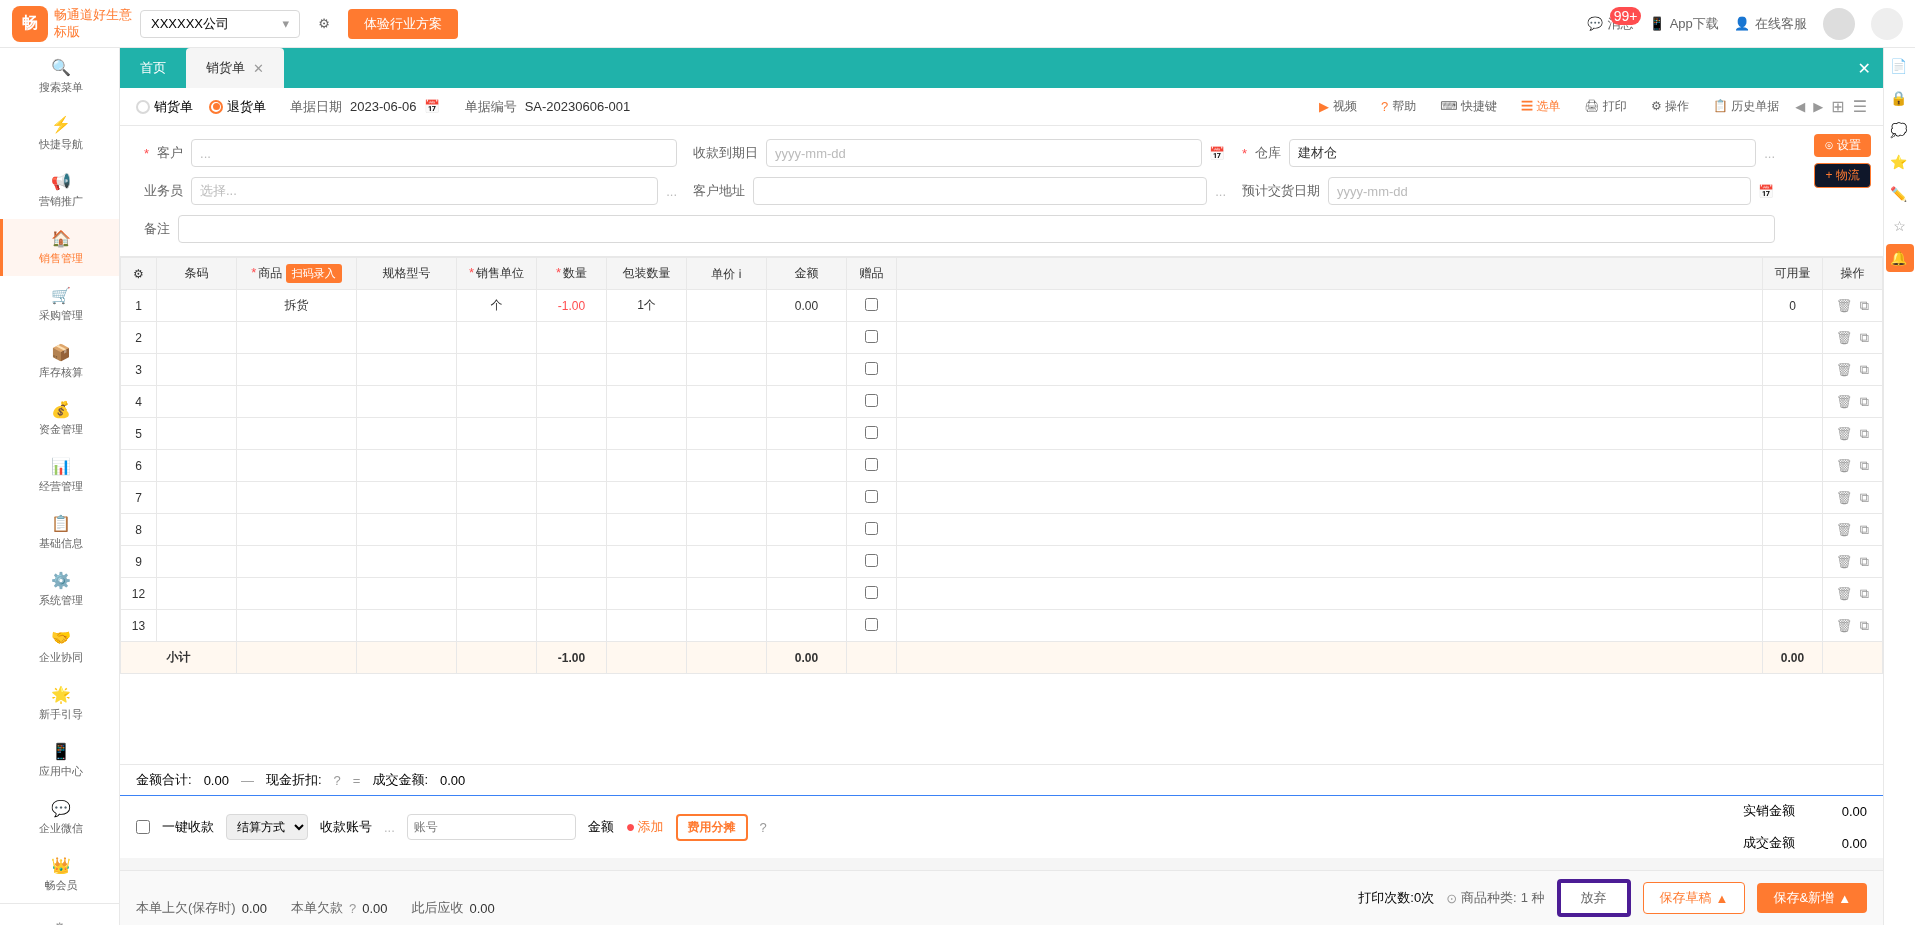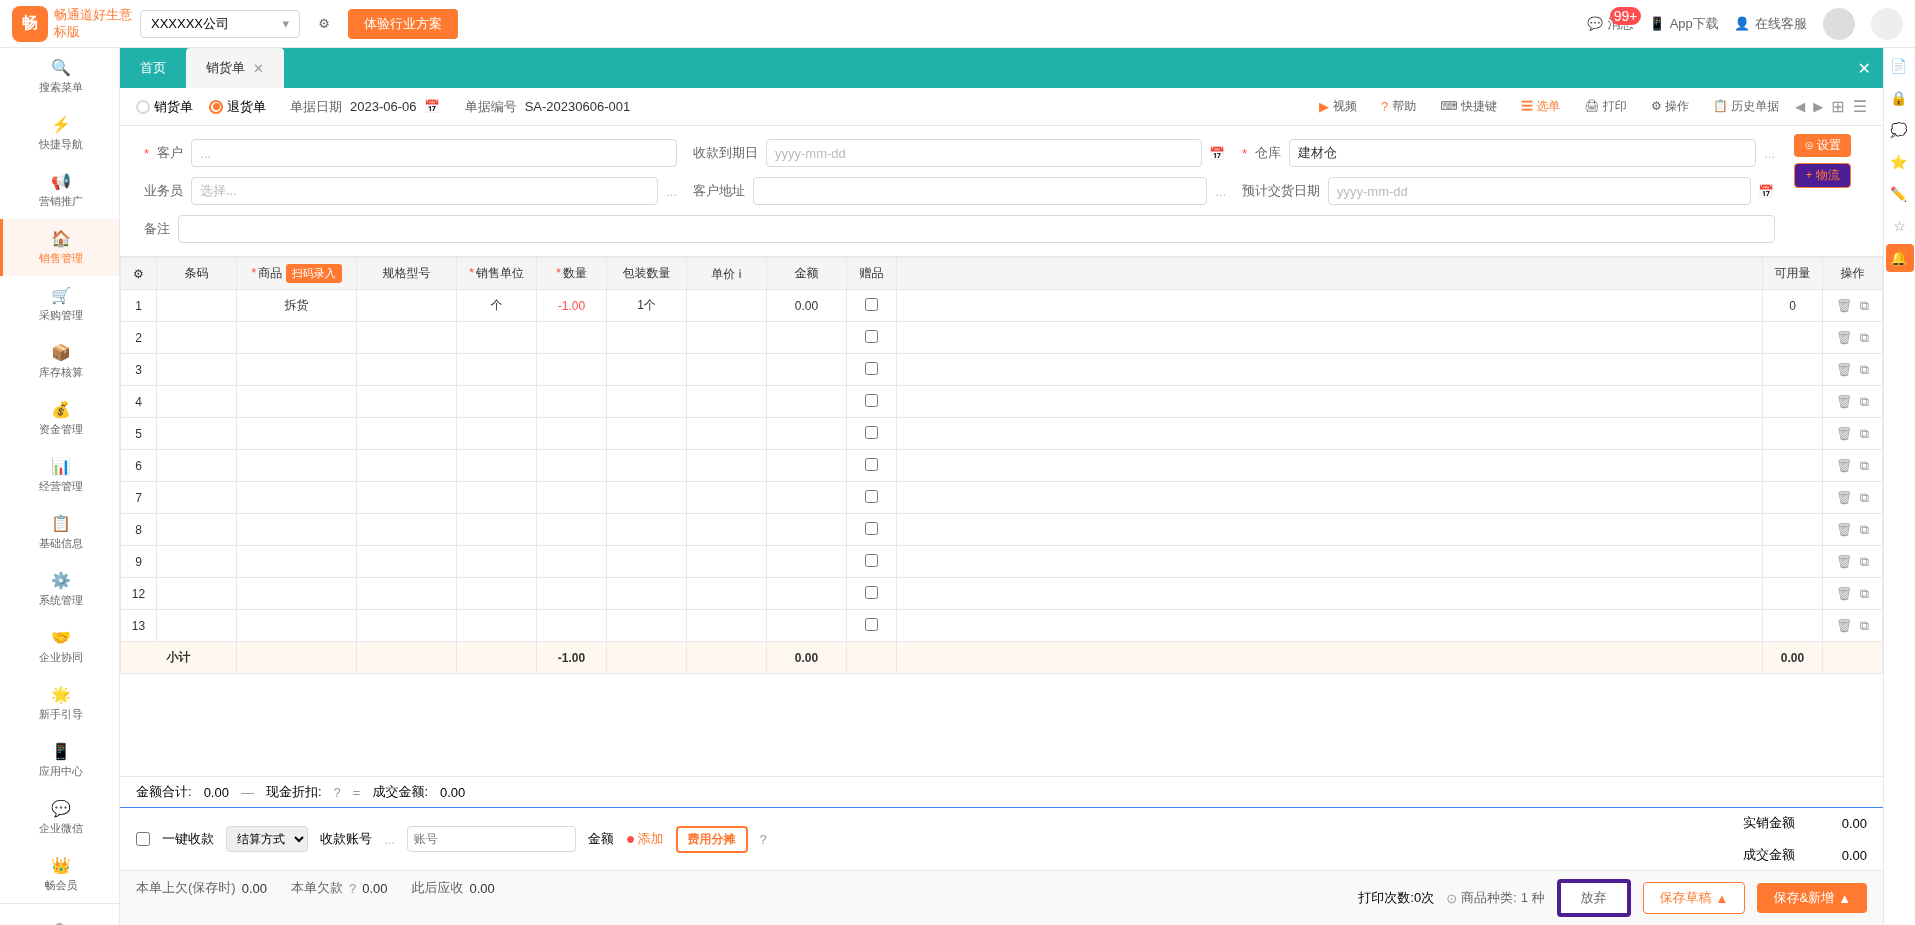--- a/index.html
+++ b/index.html
@@ -48,21 +48,21 @@
     .radio-group { display: flex; align-items: center; gap: 16px; }
     .radio-option { display: flex; align-items: center; gap: 4px; cursor: pointer; }
     .radio-dot { width: 14px; height: 14px; border-radius: 50%; border: 2px solid #d9d9d9; display: flex; align-items: center; justify-content: center; }
     .radio-dot.checked { border-color: #ff7a30; }
     .radio-dot.checked::after { content: ''; width: 7px; height: 7px; border-radius: 50%; background: #ff7a30; }
     .doc-field { display: flex; align-items: center; gap: 8px; }
     .doc-label { color: #666; white-space: nowrap; }
     .doc-value { color: #333; font-size: 13px; }
     .header-right-btn { display: flex; align-items: center; gap: 4px; color: #666; cursor: pointer; font-size: 12px; padding: 2px 8px; border-radius: 4px; }
     .set-btn { background: #ff7a30; color: #fff; border: none; border-radius: 4px; padding: 3px 10px; cursor: pointer; font-size: 12px; }
-    .flow-btn { background: #4c1d95; color: #ff7a30; border: 1px solid #ff7a30; border-radius: 4px; padding: 3px 10px; cursor: pointer; font-size: 12px; }
+    .flow-btn { background: #0f172a; color: #ff7a30; border: 1px solid #ff7a30; border-radius: 4px; padding: 3px 10px; cursor: pointer; font-size: 12px; }
     .data-table { width: 100%; border-collapse: collapse; }
     .data-table th { background: #f5f5f5; border: 1px solid #e8e8e8; padding: 6px 8px; text-align: center; font-weight: normal; color: #333; white-space: nowrap; font-size: 12px; }
     .data-table td { border: 1px solid #e8e8e8; padding: 6px 8px; text-align: center; color: #333; font-size: 12px; height: 32px; }
     .col-num { width: 36px; }
     .col-barcode { width: 80px; }
     .col-product { width: 120px; }
     .col-spec { width: 100px; }
     .col-unit { width: 80px; }
     .col-qty { width: 70px; }
     .col-pack { width: 80px; }
@@ -80,21 +80,21 @@
     .subtotal-row td { font-weight: bold; color: #333; }
     .dash { color: #999; }
     .equals { color: #999; }
     .checkbox-small { width: 14px; height: 14px; cursor: pointer; }
     .select-sm { border: 1px solid #d9d9d9; border-radius: 4px; padding: 2px 6px; height: 26px; font-size: 12px; }
     .input-sm { border: 1px solid #d9d9d9; border-radius: 4px; padding: 2px 6px; height: 26px; font-size: 12px; min-width: 80px; }
     .add-btn { background: transparent; border: none; color: #ff7a30; cursor: pointer; display: flex; align-items: center; gap: 2px; font-size: 13px; }
     .fee-btn { background: #fff; border: 2px solid #ff7a30; color: #ff7a30; border-radius: 4px; padding: 3px 10px; cursor: pointer; font-size: 12px; font-weight: bold; }
 
     
-    .action-bar { background: #f9f9f9; border-top: 1px solid #e8e8e8; padding: 8px 16px; display: flex; align-items: flex-start; font-size: 12px; flex-shrink: 0; }
+    .action-bar { background: #f9f9f9; border-top: 1px solid #e8e8e8; padding: 8px 16px; display: flex; align-items: flex-end; font-size: 12px; flex-shrink: 0; margin-top: 12px; }
     .action-info { display: flex; gap: 24px; flex: 1; }
     .action-info-item { display: flex; align-items: center; gap: 6px; color: #666; }
     .action-info-item .value { color: #333; }
     .action-right { display: flex; align-items: center; gap: 12px; }
     .product-type { display: flex; align-items: center; gap: 4px; color: #666; cursor: pointer; }
     .abandon-btn { border: 4px solid #4c1d95; background: #fff; color: #666; border-radius: 4px; padding: 6px 20px; cursor: pointer; font-size: 13px; }
     .save-draft-btn { border: 1px solid #ff7a30; background: #fff; color: #ff7a30; border-radius: 4px; padding: 6px 16px; cursor: pointer; font-size: 13px; display: flex; align-items: center; gap: 4px; }
     .save-new-btn { background: #ff7a30; color: #fff; border: none; border-radius: 4px; padding: 6px 16px; cursor: pointer; font-size: 13px; display: flex; align-items: center; gap: 4px; }
 
     
@@ -255,21 +255,21 @@
           <span class="header-right-btn">📋 历史单据</span>
           <span style="color:#999; cursor:pointer;">◀</span>
           <span style="color:#999; cursor:pointer;">▶</span>
           <span style="color:#999; cursor:pointer; font-size:16px;">⊞</span>
           <span style="color:#999; cursor:pointer; font-size:16px;">☰</span>
         </div>
       </div>
 
       <div style="background:#fff; border-bottom:1px solid #e8e8e8; flex-shrink:0; position:relative;">
 
-        <div style="position:absolute; right:32px; top:8px; display:flex; flex-direction:column; gap:6px; z-index:10;">
+        <div style="position:absolute; right:12px; top:8px; display:flex; flex-direction:column; gap:6px; z-index:10;">
           <button class="set-btn">⊙ 设置</button>
           <button class="flow-btn">+ 物流</button>
         </div>
 
         <div class="form-grid" style="padding:8px 16px; padding-right:100px;">
 
           <div class="form-cell">
             <span style="color:#ff4d4f;">*</span>
             <span class="doc-label">客户</span>
             <div style="flex:1; border:1px solid #d9d9d9; border-radius:4px; height:28px; display:flex; align-items:center; padding:0 8px; background:#fff; min-width:120px;">

